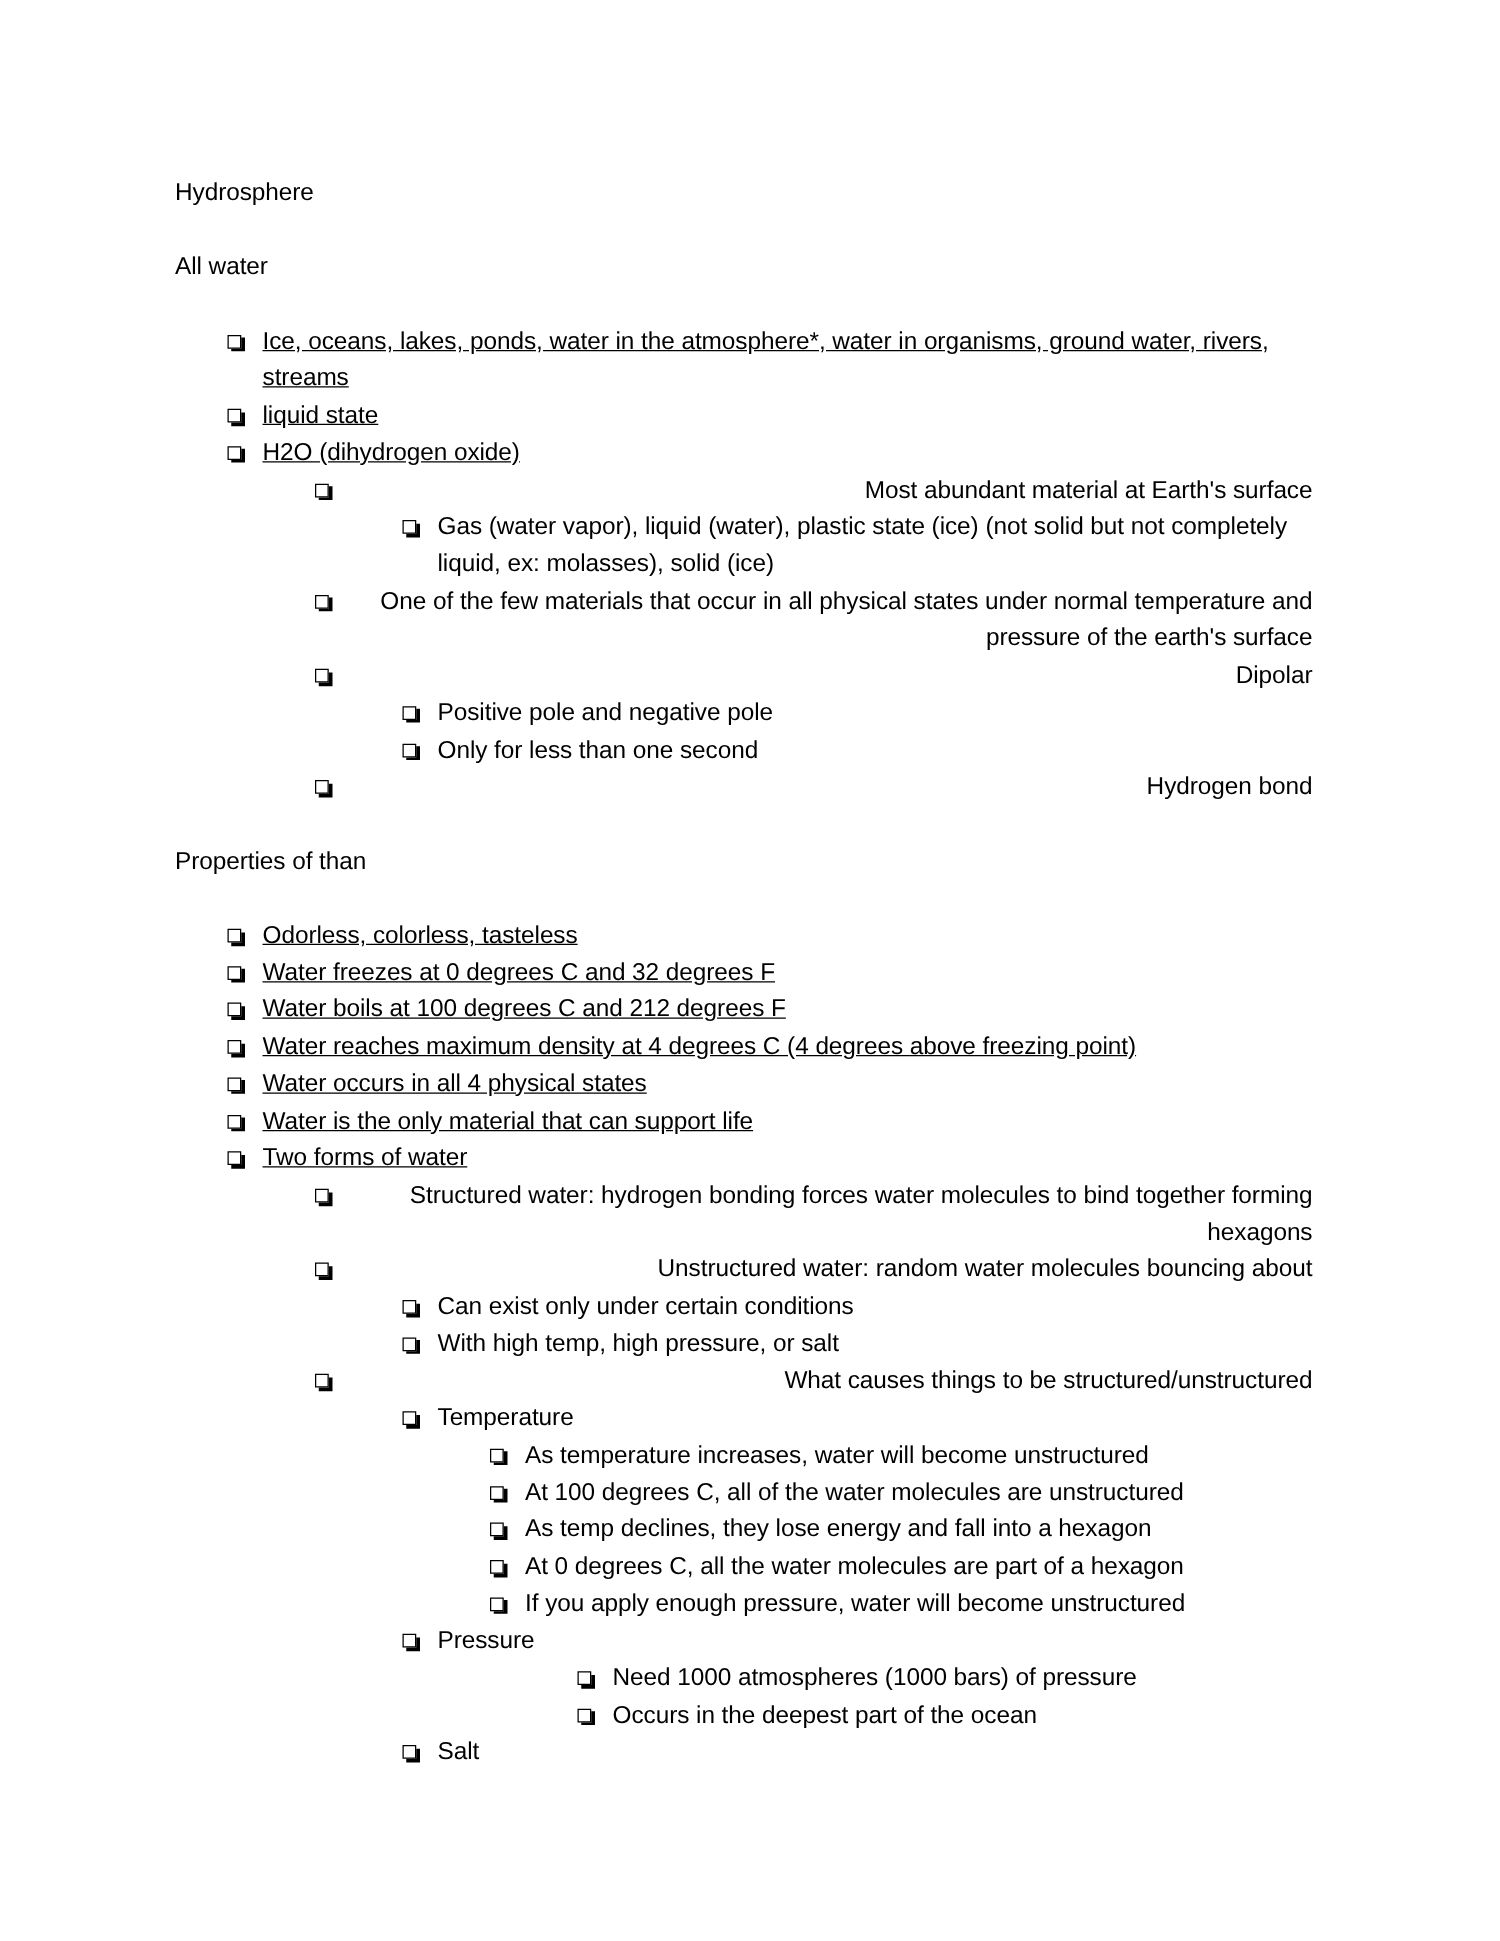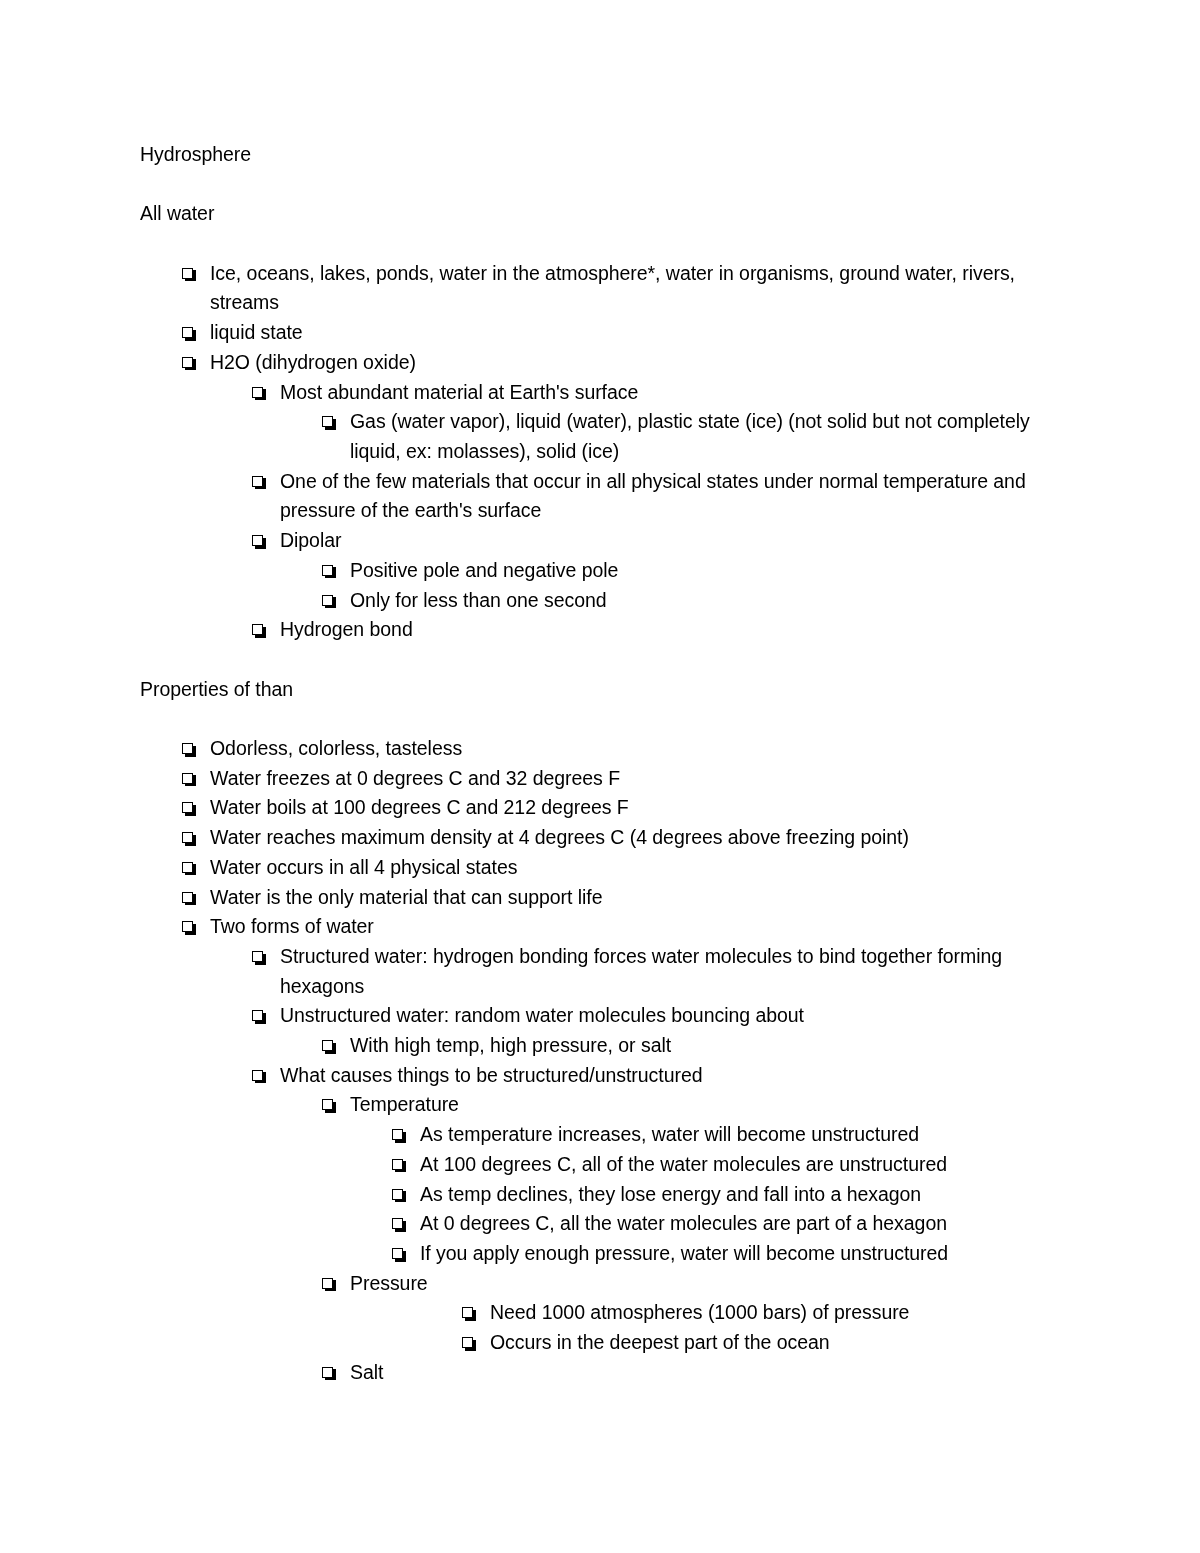--- a/index.html
+++ b/index.html
@@ -89,22 +89,22 @@
     left: 3.6px;
     top: 11.6px;
     width: 11px;
     height: 11px;
     background: #000000;
   }
   .txt {
     display: block;
   }
   
-  .lvl-1 > .row { margin-left: 41px; }
-  .lvl-2 > .row { margin-left: 111px; }
+  .lvl-1 > .row { margin-left: 41px; text-decoration: underline; }
+  .lvl-2 > .row { margin-left: 111px; text-align: right; }
   .lvl-3 > .row { margin-left: 181px; }
   .lvl-4 > .row { margin-left: 251px; }
   .lvl-5 > .row { margin-left: 321px; }
 </style>
 </head>
 <body>
 
 <div class="page">
   <div class="doc-body">
 
@@ -290,20 +290,29 @@
               </span>
               <span class="txt">Unstructured water: random water molecules bouncing about</span>
             </div>
           </li>
           <li class="item lvl-3">
             <div class="row">
               <span class="bullet">
                 <span class="bullet-shadow"></span>
                 <span class="bullet-box"></span>
               </span>
+              <span class="txt">Can exist only under certain conditions</span>
+            </div>
+          </li>
+          <li class="item lvl-3">
+            <div class="row">
+              <span class="bullet">
+                <span class="bullet-shadow"></span>
+                <span class="bullet-box"></span>
+              </span>
               <span class="txt">With high temp, high pressure, or salt</span>
             </div>
           </li>
           <li class="item lvl-2">
             <div class="row">
               <span class="bullet">
                 <span class="bullet-shadow"></span>
                 <span class="bullet-box"></span>
               </span>
               <span class="txt">What causes things to be structured/unstructured</span>

